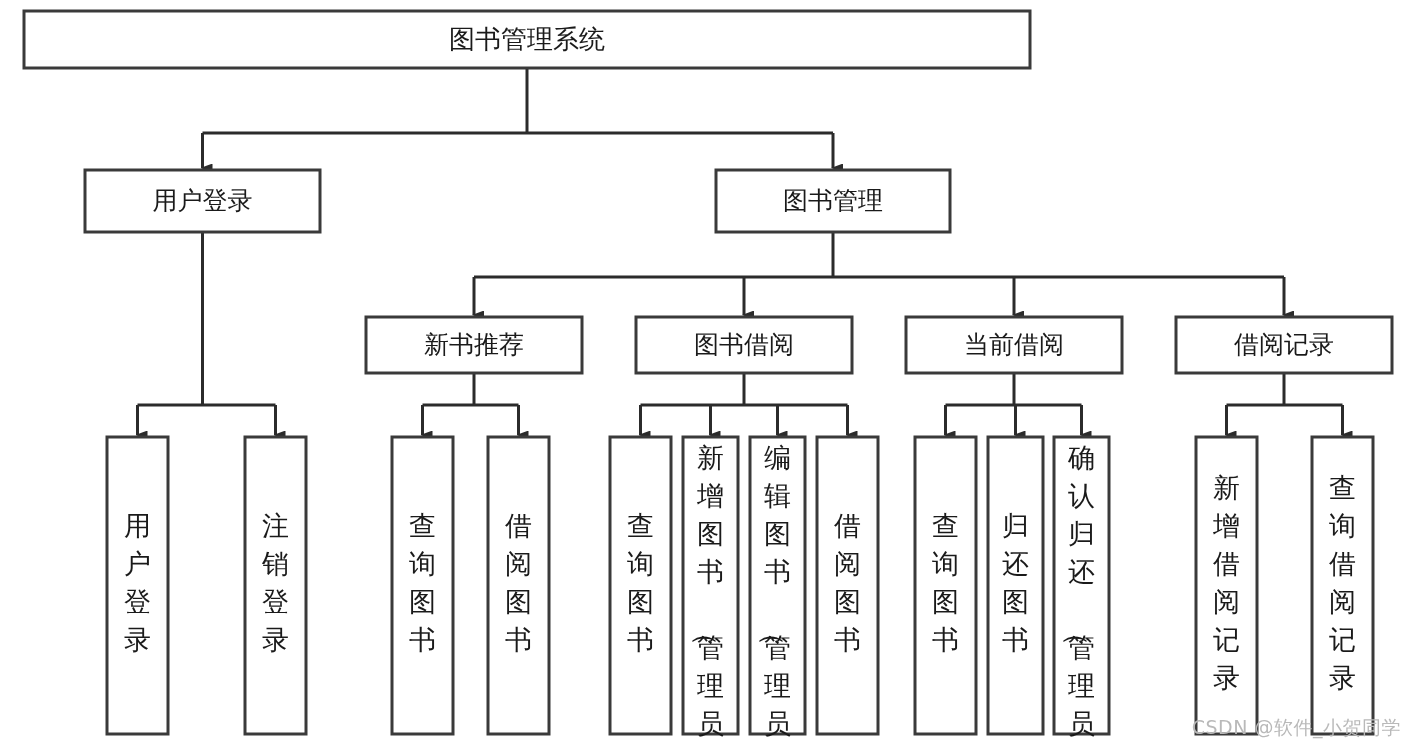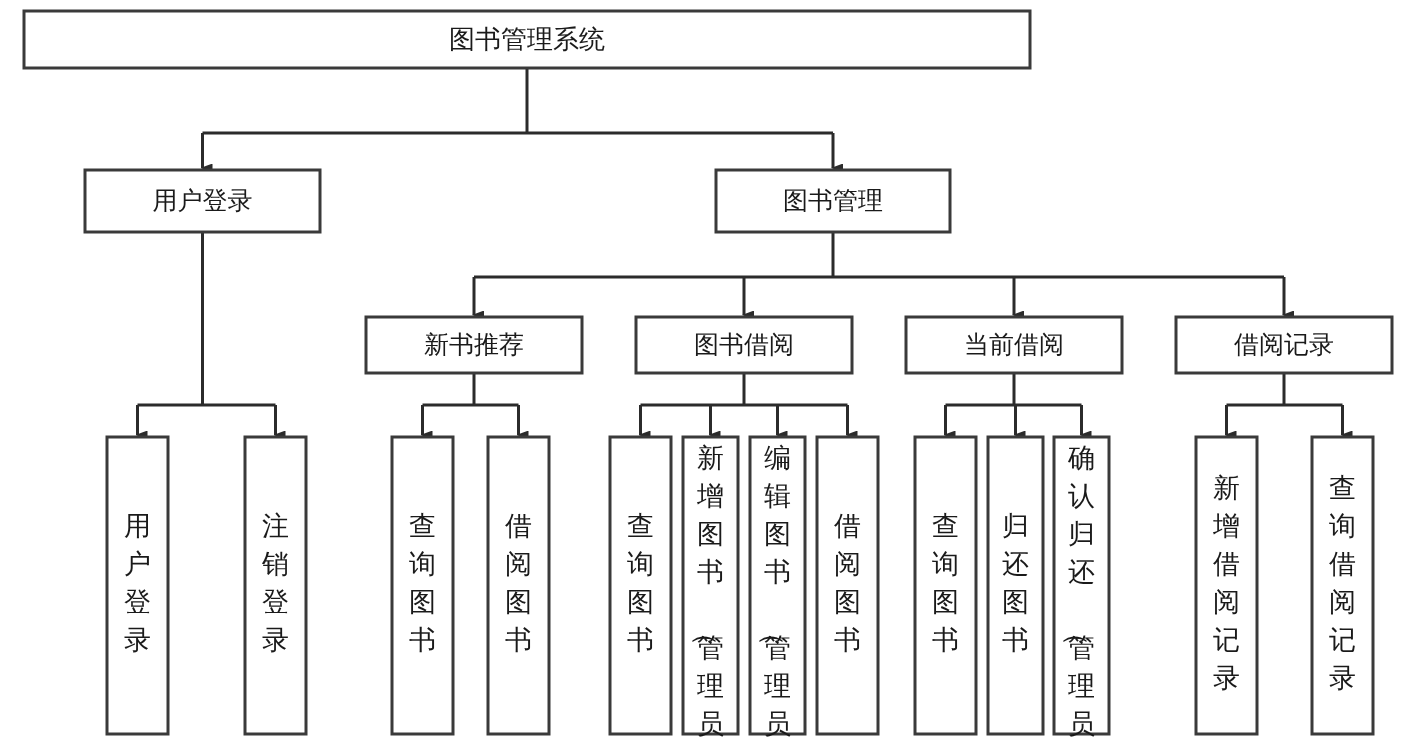--- a/index.html
+++ b/index.html
@@ -192,13 +192,14 @@
         <g>
           <rect x="1192" y="437" width="61" height="297" class="node-box"></rect>
           <text x="1222.5" y="496.5" class="leaf-label"><tspan x="1222.5" dy="0">新</tspan><tspan x="1222.5" dy="38">增</tspan><tspan x="1222.5" dy="38">借</tspan><tspan x="1222.5" dy="38">阅</tspan><tspan x="1222.5" dy="38">记</tspan><tspan x="1222.5" dy="38">录</tspan></text>
         </g>
         <g>
           <rect x="1308" y="437" width="61" height="297" class="node-box"></rect>
           <text x="1338.5" y="496.5" class="leaf-label"><tspan x="1338.5" dy="0">查</tspan><tspan x="1338.5" dy="38">询</tspan><tspan x="1338.5" dy="38">借</tspan><tspan x="1338.5" dy="38">阅</tspan><tspan x="1338.5" dy="38">记</tspan><tspan x="1338.5" dy="38">录</tspan></text>
         </g>
       </g>
   </svg>
+  <div class="watermark-text">CSDN @软件_小贺同学</div>
 </div>
 
 </body></html>

